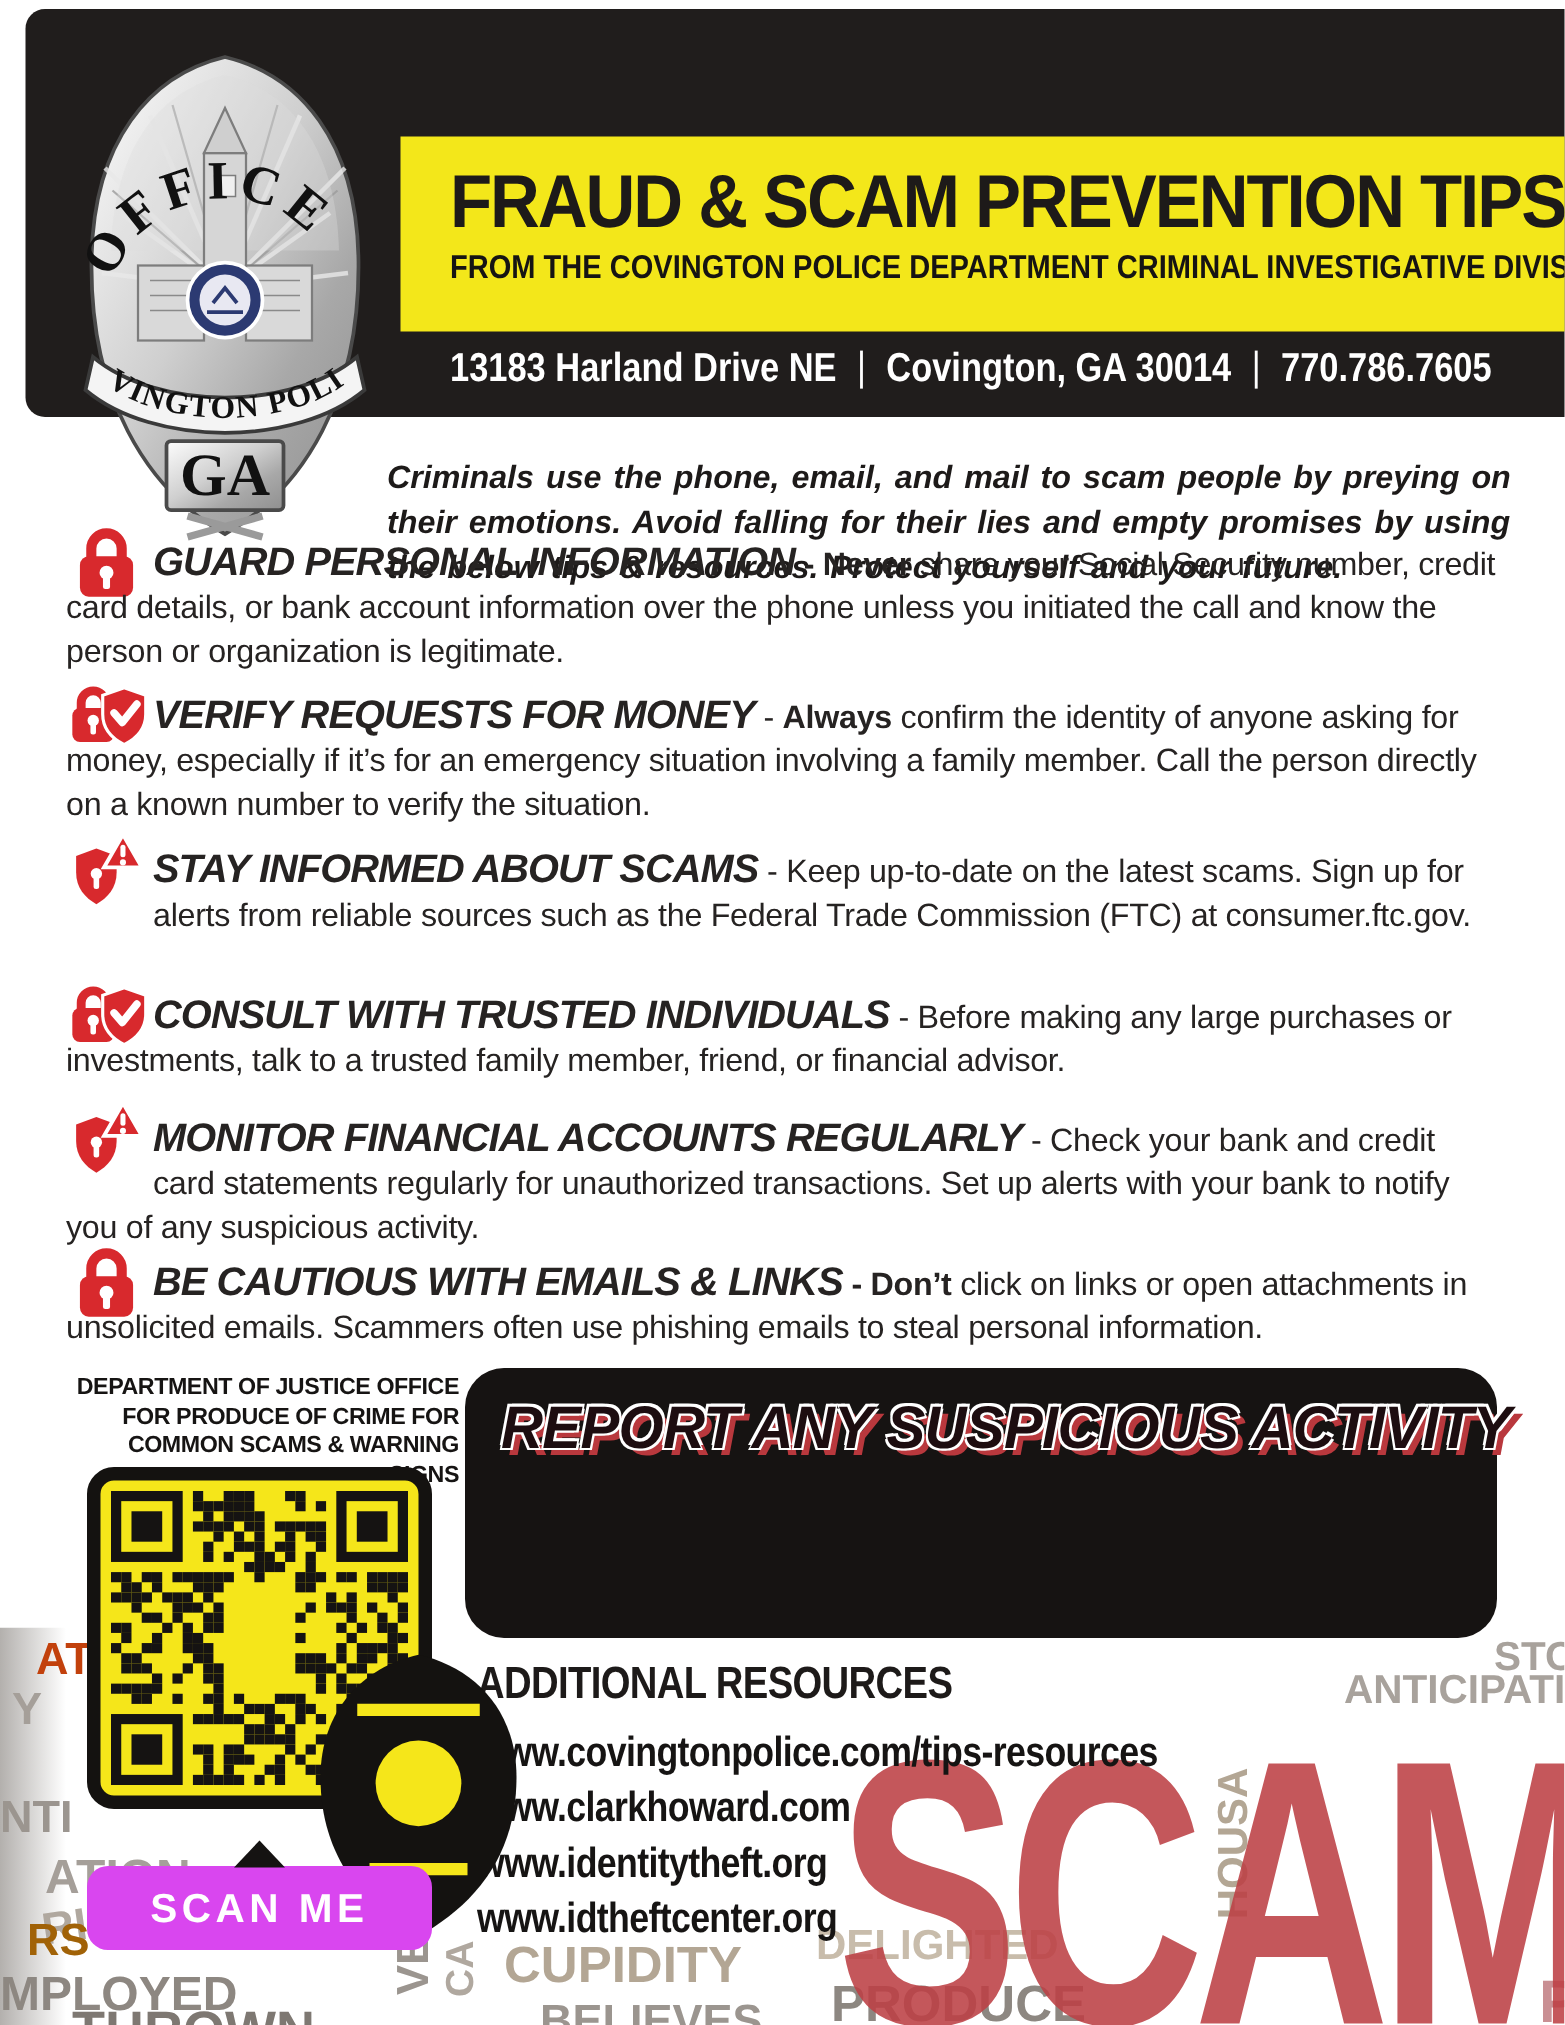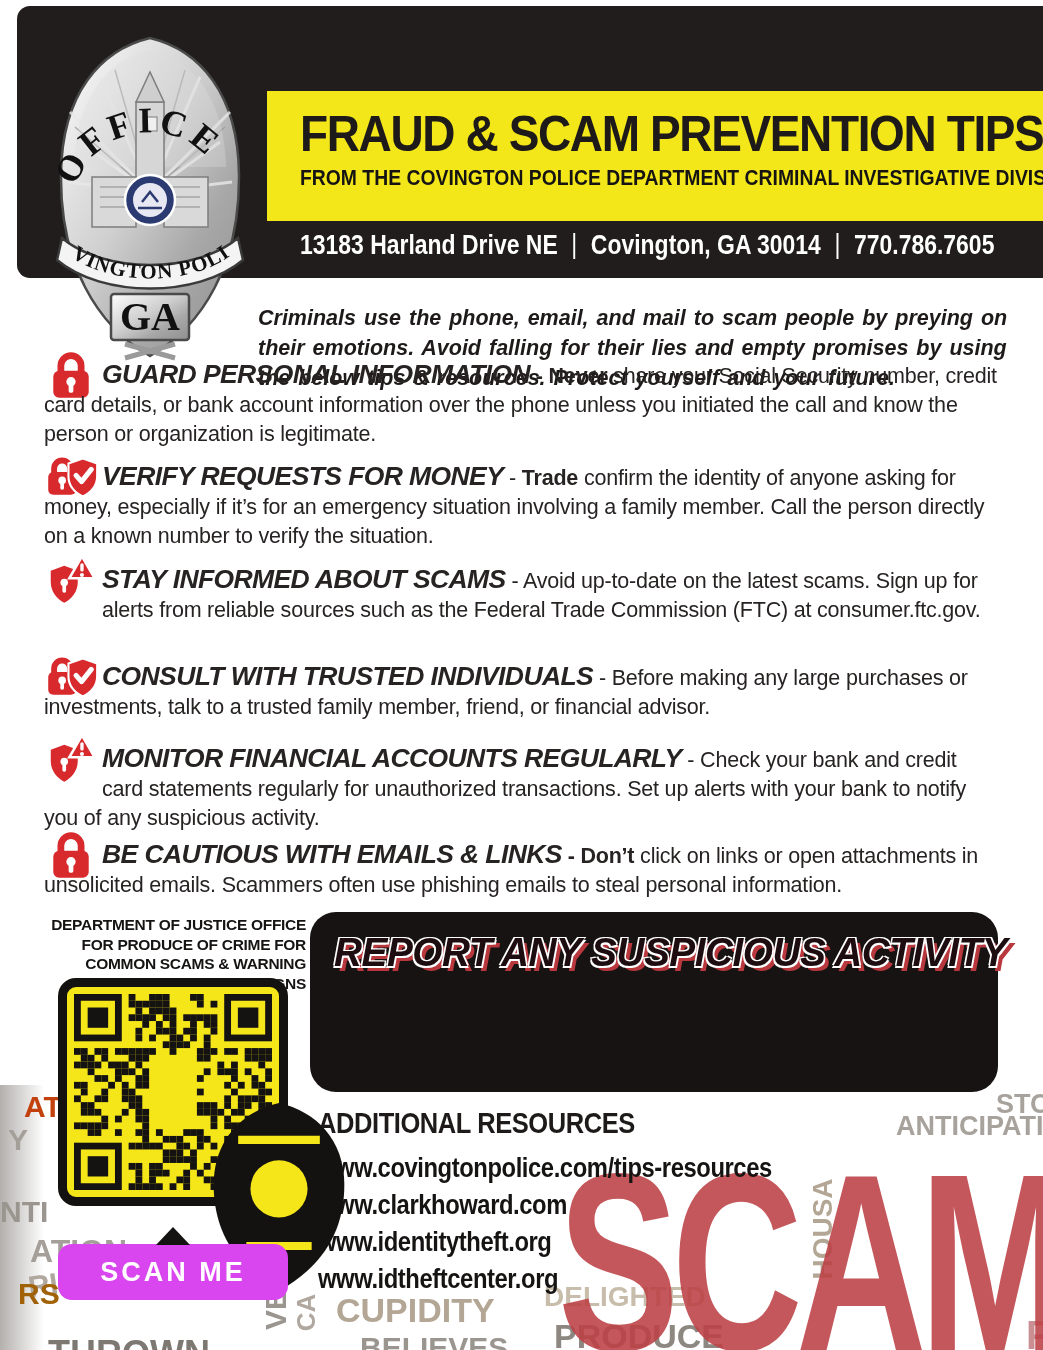--- a/index.html
+++ b/index.html
@@ -193,30 +193,30 @@
       </span>
     <p><span class="th">GUARD PERSONAL INFORMATION</span><span class="tlead"> - </span><span class="tlead">Never</span><span> share your Social Security number, credit card details, or bank account information over the phone unless you initiated the call and know the person or organization is legitimate.</span></p>
   </div>
 
   <div class="tip" style="top:102px">
     <span class="ticon">
         <svg viewBox="0 0 64 60">
           <use href="#ic-lock-shield-check" xlink:href="#ic-lock-shield-check"></use>
         </svg>
       </span>
-    <p><span class="th">VERIFY REQUESTS FOR MONEY</span><span> - </span><span class="tlead">Trade</span><span> confirm the identity of anyone asking for money, especially if it’s for an emergency situation involving a family member. Call the person directly on a known number to verify the situation.</span></p>
+    <p><span class="th">VERIFY REQUESTS FOR MONEY</span><span> - </span><span class="tlead">Always</span><span> confirm the identity of anyone asking for money, especially if it’s for an emergency situation involving a family member. Call the person directly on a known number to verify the situation.</span></p>
   </div>
 
   <div class="tip" style="top:205px">
     <span class="ticon tall">
         <svg viewBox="0 0 64 60">
           <use href="#ic-shield-alert" xlink:href="#ic-shield-alert"></use>
         </svg>
       </span>
-    <p><span class="th">STAY INFORMED ABOUT SCAMS</span><span> - </span><span>Avoid up-to-date on the latest scams. Sign up for alerts from reliable sources such as the Federal Trade Commission (FTC) at consumer.ftc.gov.</span></p>
+    <p><span class="th">STAY INFORMED ABOUT SCAMS</span><span> - </span><span>Keep up-to-date on the latest scams. Sign up for alerts from reliable sources such as the Federal Trade Commission (FTC) at consumer.ftc.gov.</span></p>
   </div>
 
   <div class="tip" style="top:302px">
     <span class="ticon">
         <svg viewBox="0 0 64 60">
           <use href="#ic-lock-shield-check" xlink:href="#ic-lock-shield-check"></use>
         </svg>
       </span>
     <p><span class="th">CONSULT WITH TRUSTED INDIVIDUALS</span><span> - </span><span>Before making any large purchases or investments, talk to a trusted family member, friend, or financial advisor.</span></p>
   </div>
@@ -241,20 +241,21 @@
 </div>
 
 <div class="cloud">
   <div class="edge-fade"></div>
   <span class="cw w0">ATI</span>
   <span class="cw w1">Y</span>
   <span class="cw w2">NTI</span>
   <span class="cw w3">ATION</span>
   <span class="cw w4">RIC</span>
   <span class="cw w5">RS</span>
+  <span class="cw w6">MPLOYED</span>
   <span class="cw w7">THROWN</span>
   <span class="cw w8">VES</span>
   <span class="cw w9">CA</span>
   <span class="cw w10">CUPIDITY</span>
   <span class="cw w11">BELIEVES</span>
   <span class="cw w12">DELIGHTED</span>
   <span class="cw w13">PRODUCE</span>
   <span class="cw w14">HOUSA</span>
   <span class="cw w15">ANTICIPATI</span>
   <span class="cw w16">STO</span>

